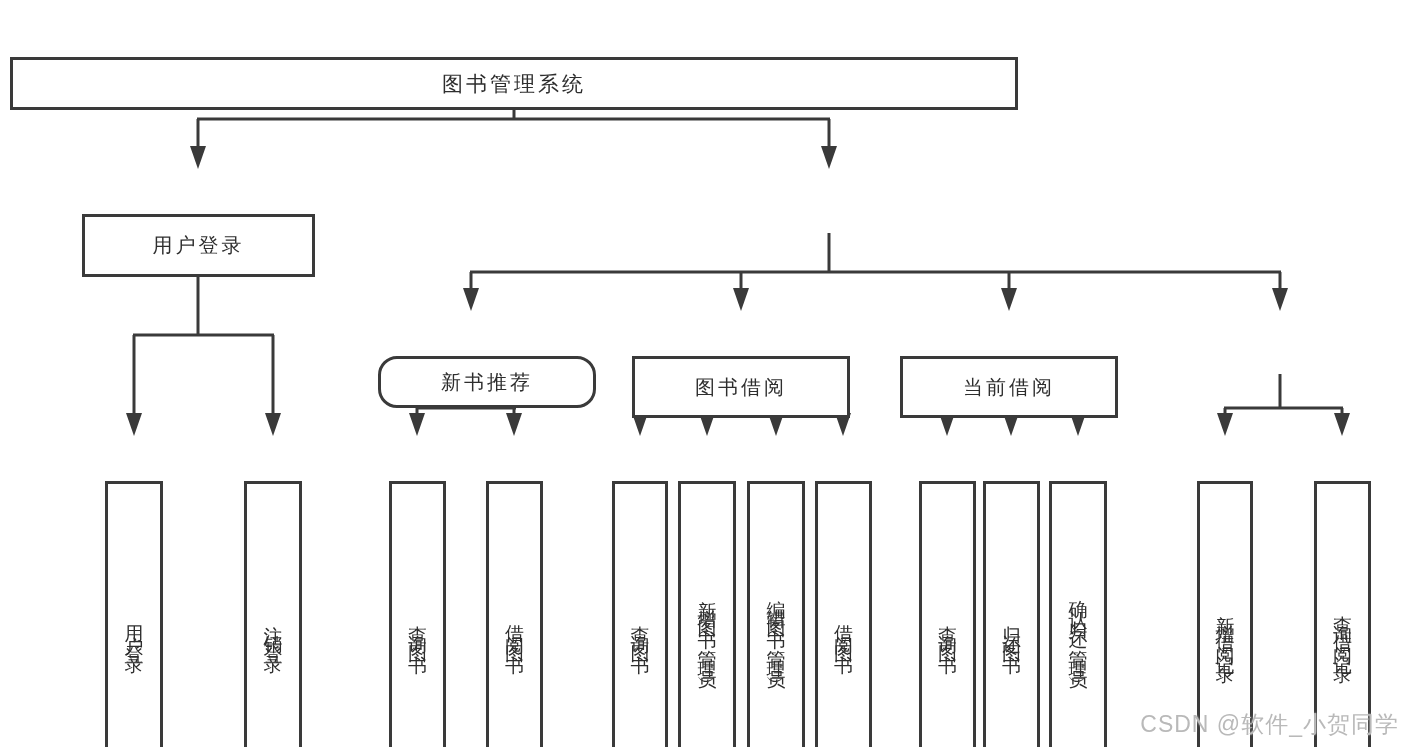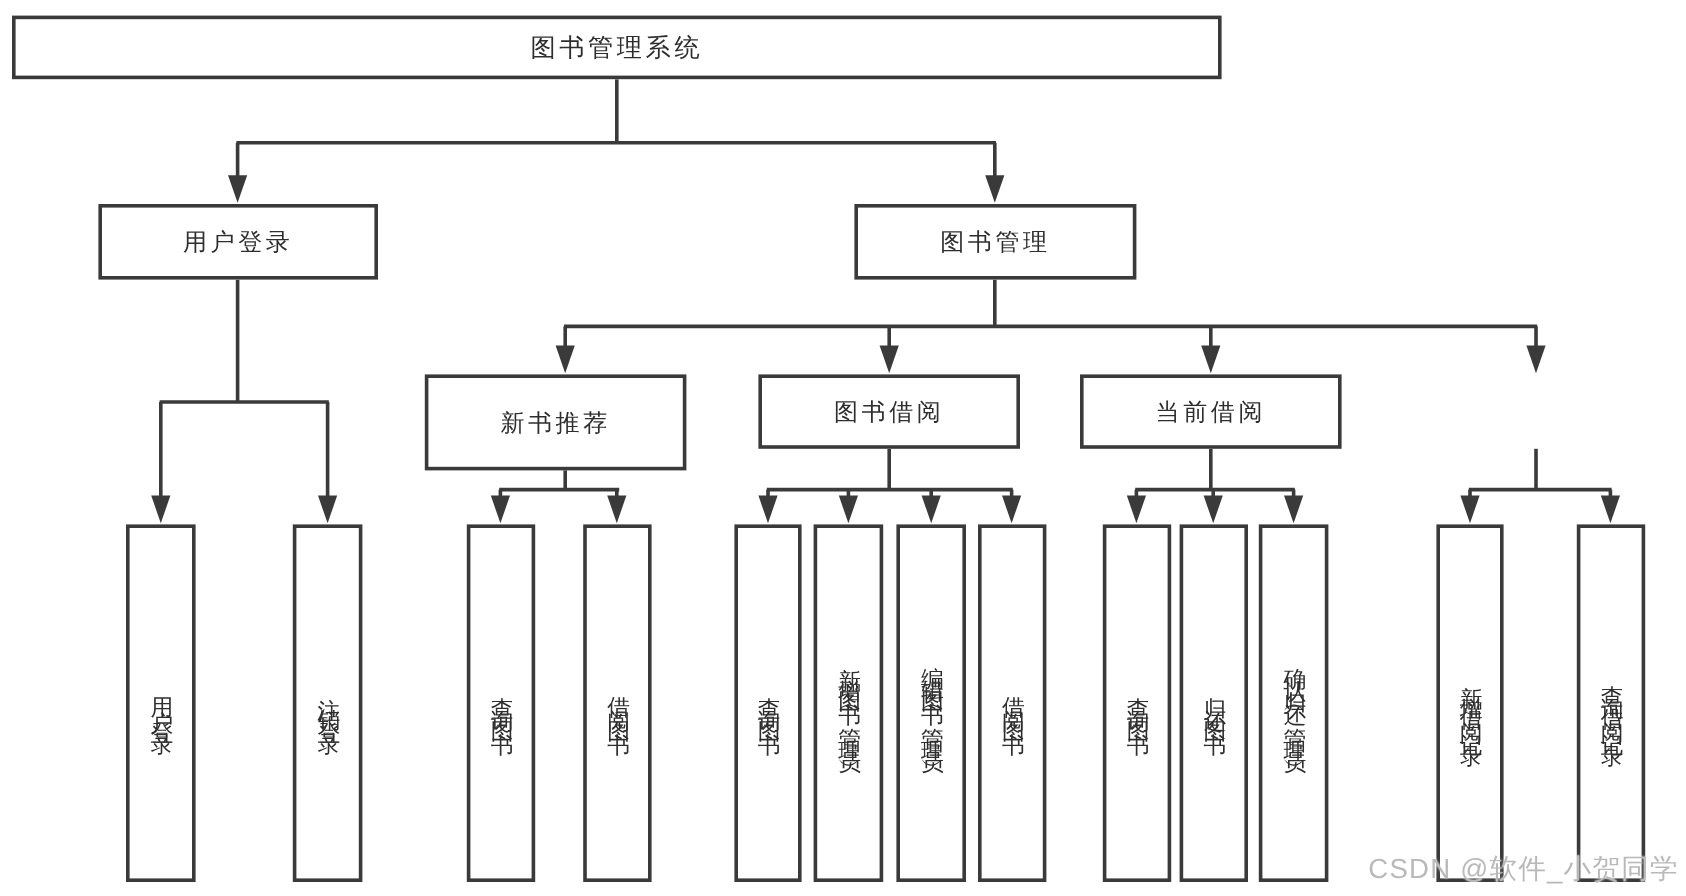--- a/index.html
+++ b/index.html
@@ -15,20 +15,21 @@
   .canvas{position:relative;width:1405px;height:747px;background:var(--page-bg);}
   svg.edges{position:absolute;left:0;top:0;width:1405px;height:747px;}
   svg.edges line{stroke:var(--line);stroke-width:3;}
   svg.edges polygon{fill:var(--line);stroke:none;}
   .node{
     position:absolute;
     background:var(--box-bg);
     border:3px solid var(--line);
     display:flex;align-items:center;justify-content:center;
     color:var(--text);
+    margin-top:44px;
   }
   .node .lbl{
     font-size:20px;
     letter-spacing:3px;
     color:var(--text);
     white-space:nowrap;
   }
   .node.root .lbl{font-size:21px;}
   .node.v .lbl{
     writing-mode:vertical-rl;
@@ -122,25 +123,22 @@
     </g>
   </svg>
 
   <div class="node root" style="left:10px;top:13px;width:1008px;height:53px;">
     <span class="lbl">图书管理系统</span>
   </div>
 
   <div class="node" style="left:82px;top:170px;width:233px;height:63px;">
     <span class="lbl">用户登录</span>
   </div>
-  <div class="node" style="left:712px;top:170px;width:235px;height:63px;">
-    <span class="lbl">图书管理</span>
-  </div>
 
-  <div class="node" style="left:354px;top:312px;width:218px;height:80px;">
+  <div class="node" style="left:378px;top:312px;width:218px;height:52px;border-radius:19px;">
     <span class="lbl">新书推荐</span>
   </div>
   <div class="node" style="left:632px;top:312px;width:218px;height:62px;">
     <span class="lbl">图书借阅</span>
   </div>
   <div class="node" style="left:900px;top:312px;width:218px;height:62px;">
     <span class="lbl">当前借阅</span>
   </div>
 
   <div class="node v" style="left:105px;top:437px;width:58px;height:298px;">

